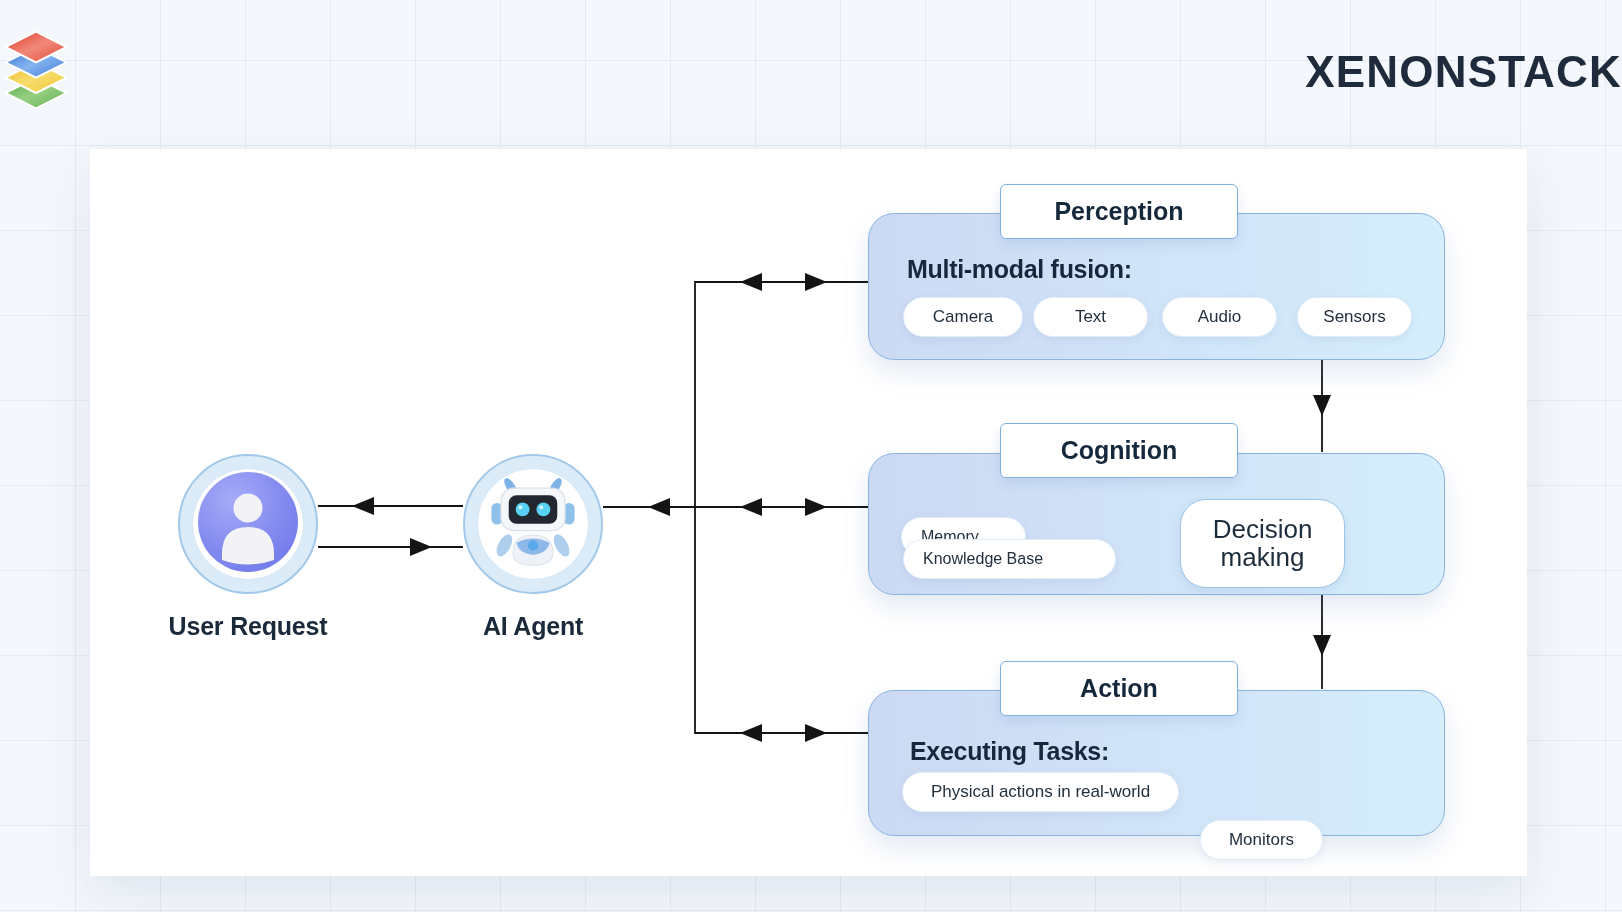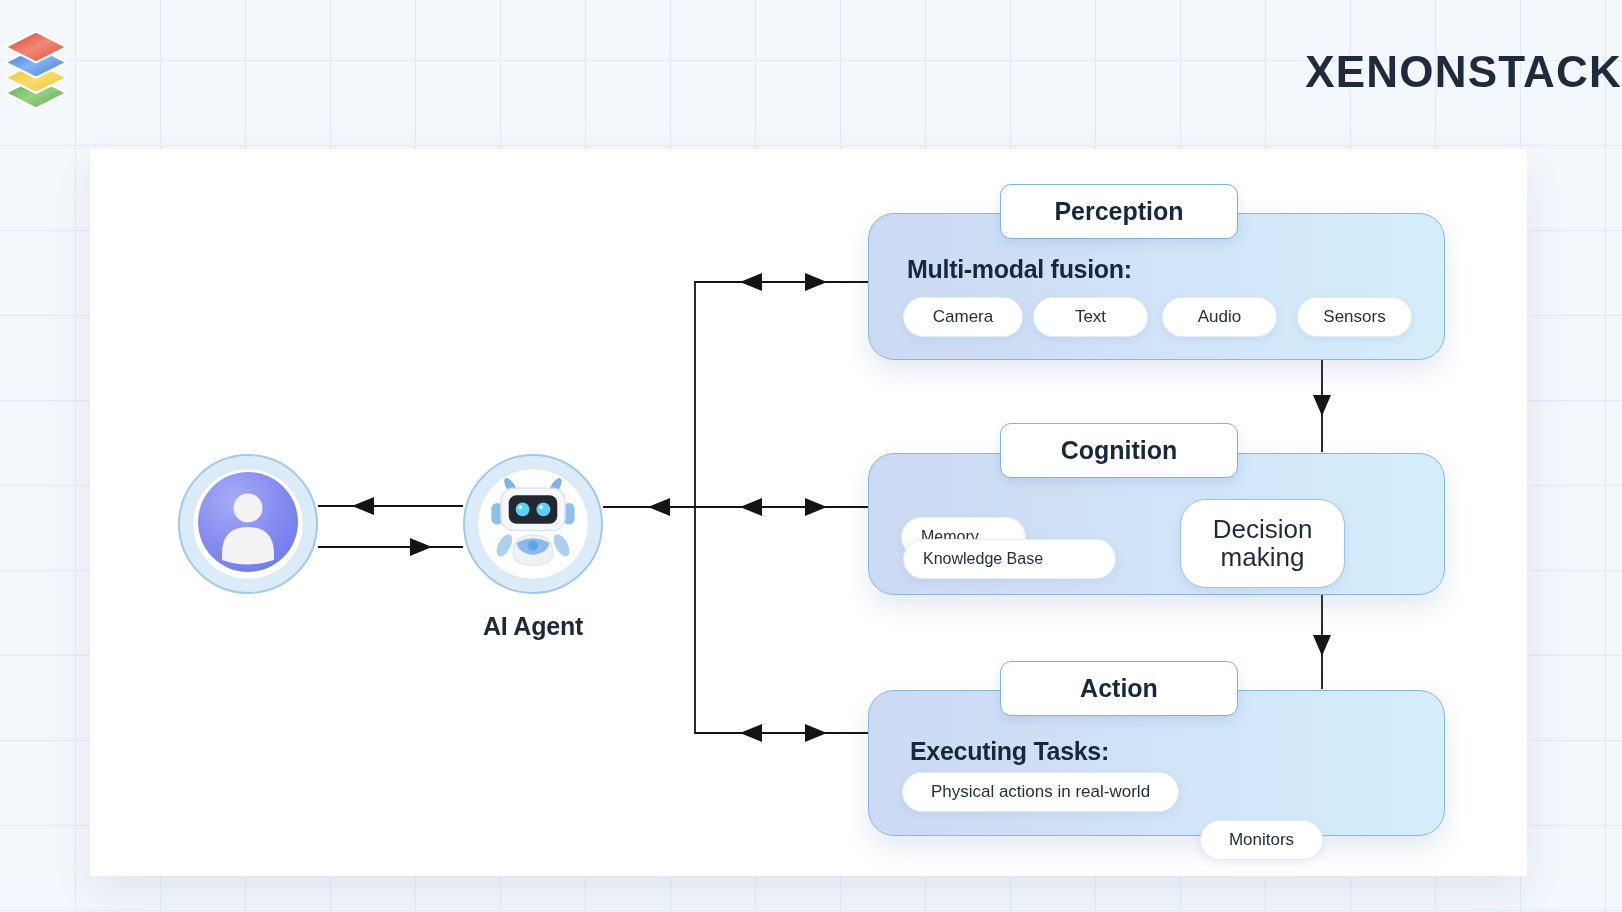--- a/index.html
+++ b/index.html
@@ -24,21 +24,21 @@
   .circle-inner{width:112px;height:112px;border-radius:50%;background:#ffffff;
     border:1.5px solid #d6e7f6;box-sizing:border-box;
     display:flex;align-items:center;justify-content:center;}
   .node-label{position:absolute;width:280px;text-align:center;font-size:25px;font-weight:800;color:#1b2a3b;letter-spacing:-0.2px;}
 
   .panel{position:absolute;left:868px;width:577px;border-radius:26px;
     border:1.5px solid #8ab5e1;box-sizing:border-box;
     background:linear-gradient(90deg,#ccd9f3 0%,#d5eefc 100%);
     box-shadow:0 12px 26px rgba(80,120,180,.16);}
   .panel-title{position:absolute;left:1000px;width:238px;height:55px;background:#ffffff;
-    border:1.5px solid #7fb0de;border-radius:11px;box-sizing:border-box;
+    border:1.5px solid #7fb0de;border-radius:6px;box-sizing:border-box;
     display:flex;align-items:center;justify-content:center;
     font-size:25px;font-weight:800;color:#16283c;
     box-shadow:0 5px 12px rgba(80,120,180,.15);}
   .panel-heading{position:absolute;font-size:25px;font-weight:800;color:#16283c;letter-spacing:-0.3px;}
 
   .pill{position:absolute;height:40px;background:#ffffff;border:1px solid #e3edf7;
     border-radius:21px;box-sizing:border-box;
     display:flex;align-items:center;justify-content:center;
     font-size:17px;font-weight:500;color:#23303e;
     box-shadow:0 3px 8px rgba(80,120,180,.10);}
@@ -150,20 +150,21 @@
           </defs>
           <circle cx="50" cy="50" r="50" fill="url(#pg)"></circle>
           <g clip-path="url(#pc)">
             <circle cx="50" cy="36" r="14.5" fill="#f3f3f5"></circle>
             <path d="M24 82 Q24 55 50 55 Q76 55 76 82 L76 88 Q50 97 24 88 Z" fill="#f3f3f5"></path>
           </g>
         </svg>
       </span>
     </div>
   </div>
+  <div class="node-label" style="left:108px;top:612px;">User Request</div>
 
   <div class="circle-node" style="left:463px;top:454px;">
     <div class="circle-inner">
       <span>
         <svg width="104" height="104" viewBox="0 0 120 120">
           <ellipse cx="34" cy="19" rx="5" ry="11" transform="rotate(-32 34 19)" fill="#7fb3e6"></ellipse>
           <ellipse cx="86" cy="19" rx="5" ry="11" transform="rotate(32 86 19)" fill="#7fb3e6"></ellipse>
           <rect x="12" y="38" width="13" height="25" rx="6.5" fill="#8fc0ea"></rect>
           <rect x="95" y="38" width="13" height="25" rx="6.5" fill="#8fc0ea"></rect>
           <rect x="23" y="21" width="74" height="49" rx="15" fill="#f5f7fa" stroke="#d9e1ea" stroke-width="1.5"></rect>

